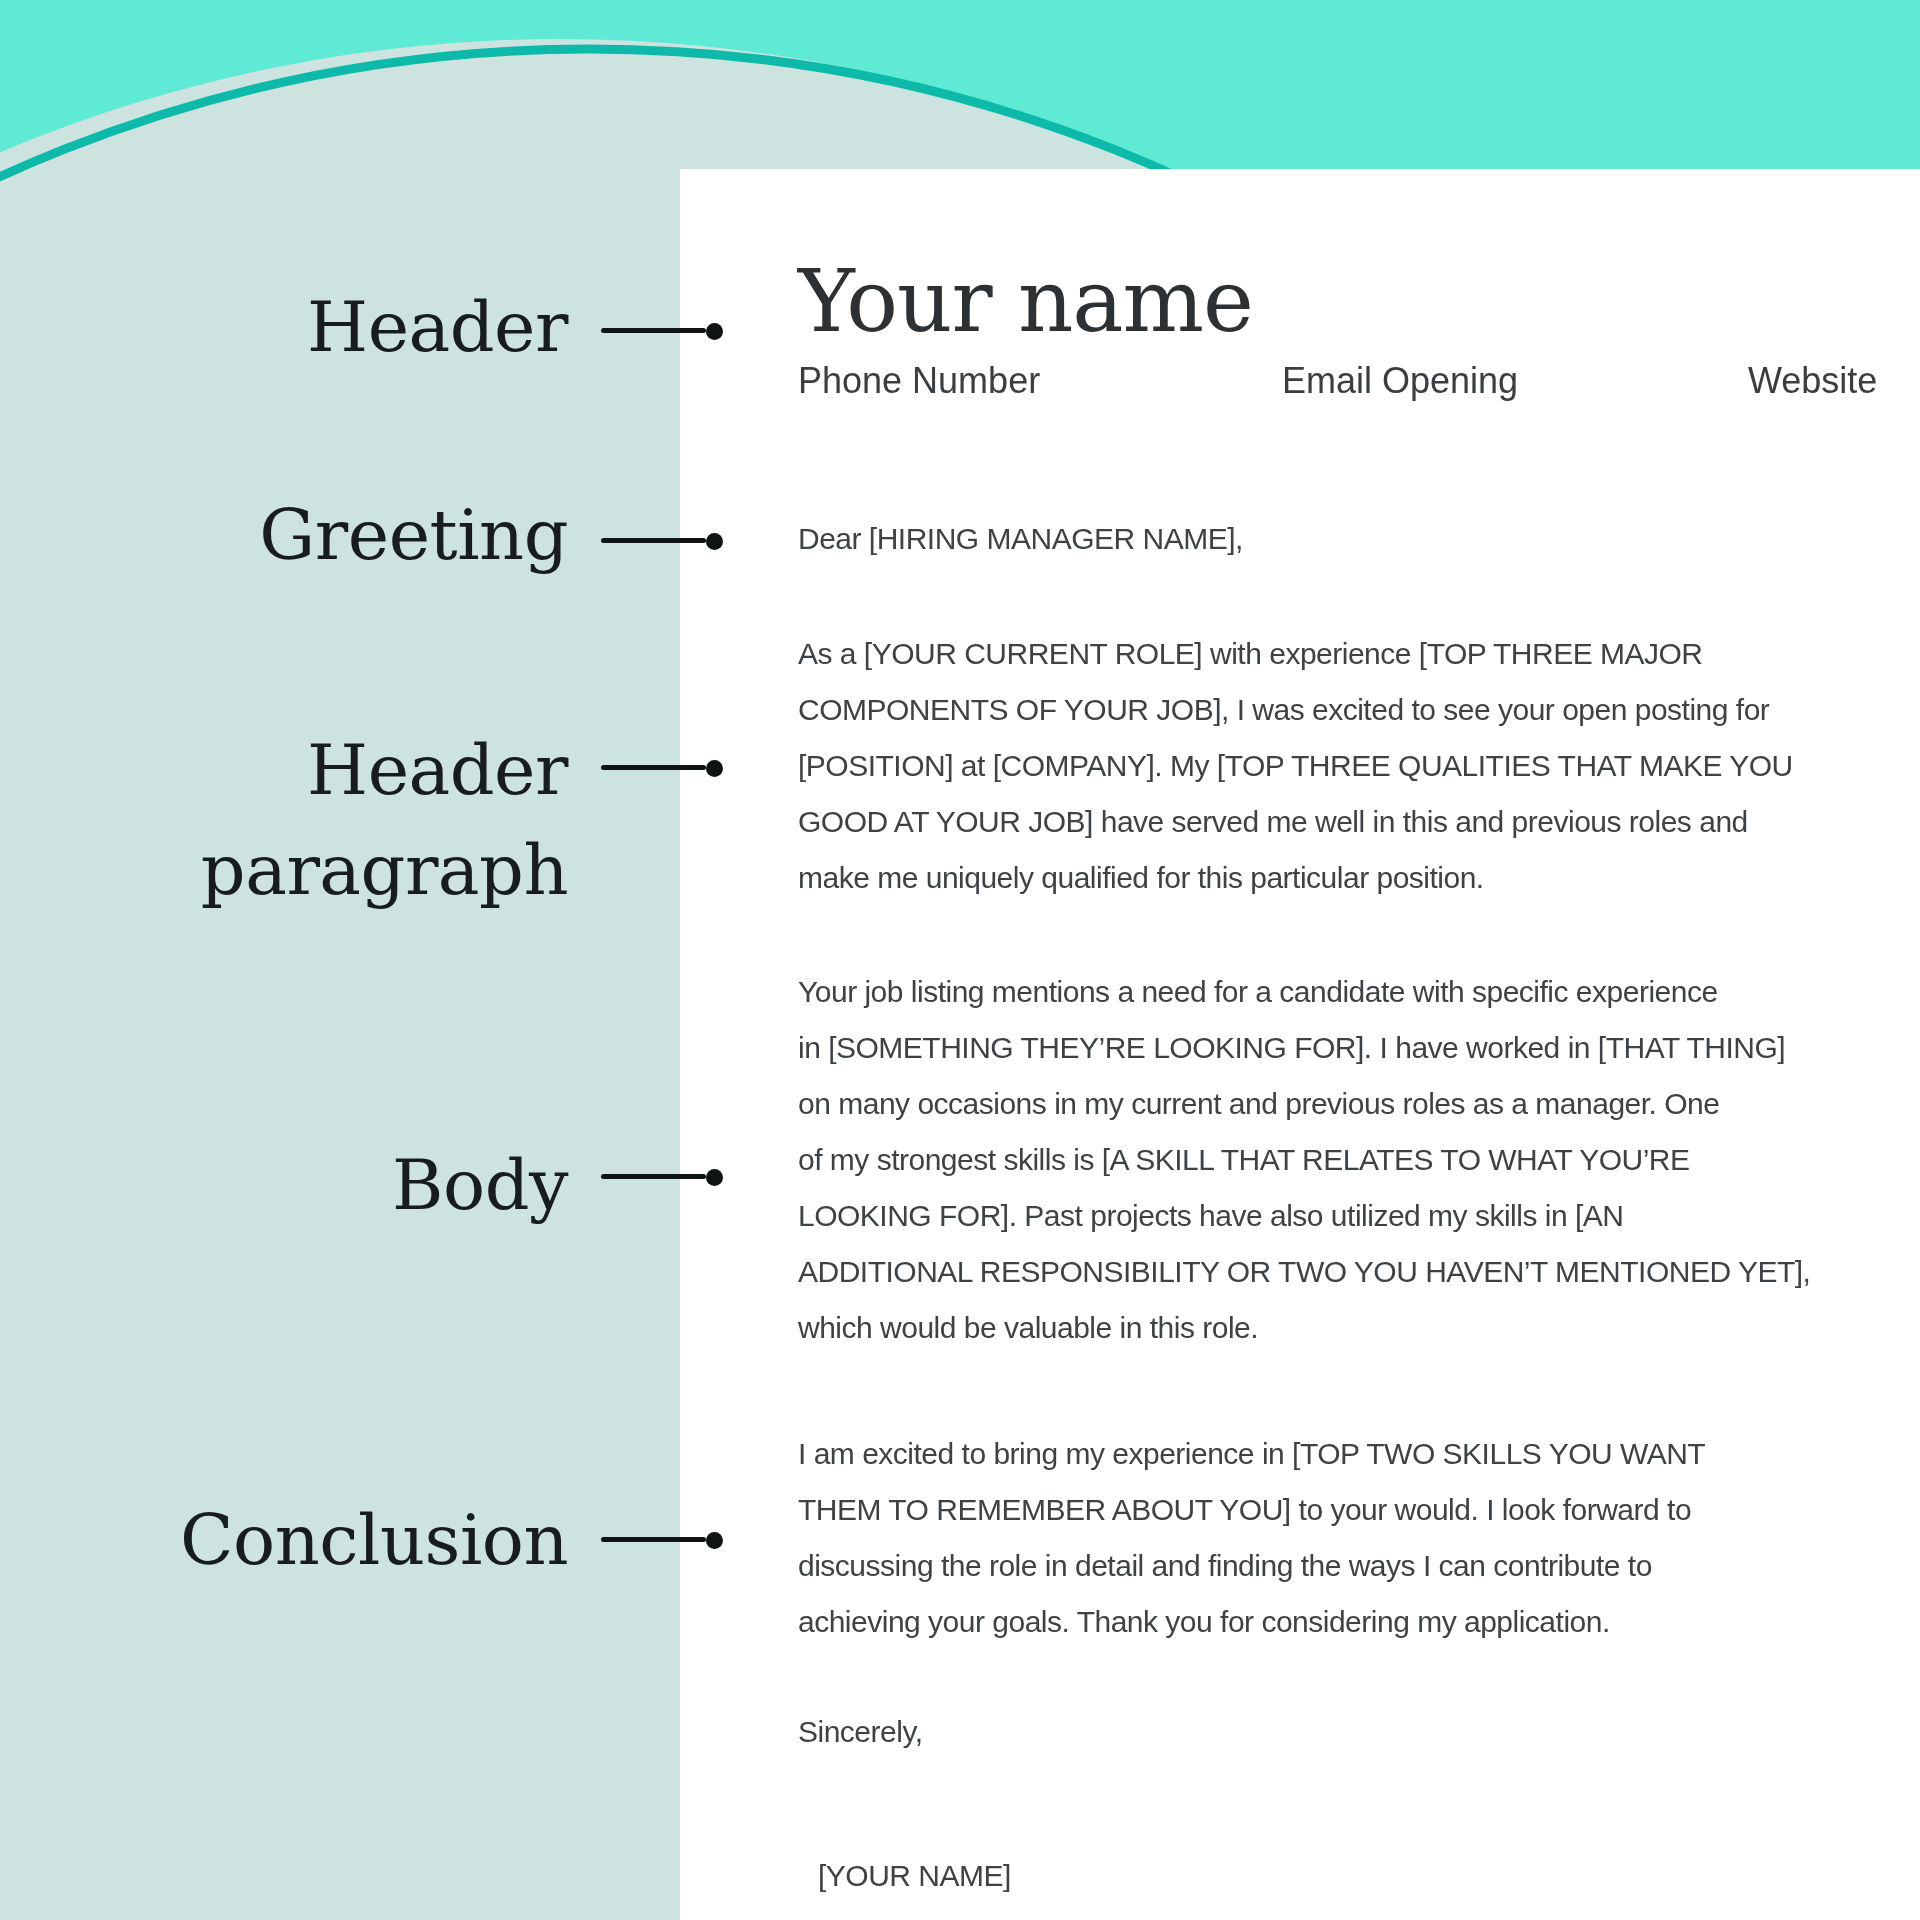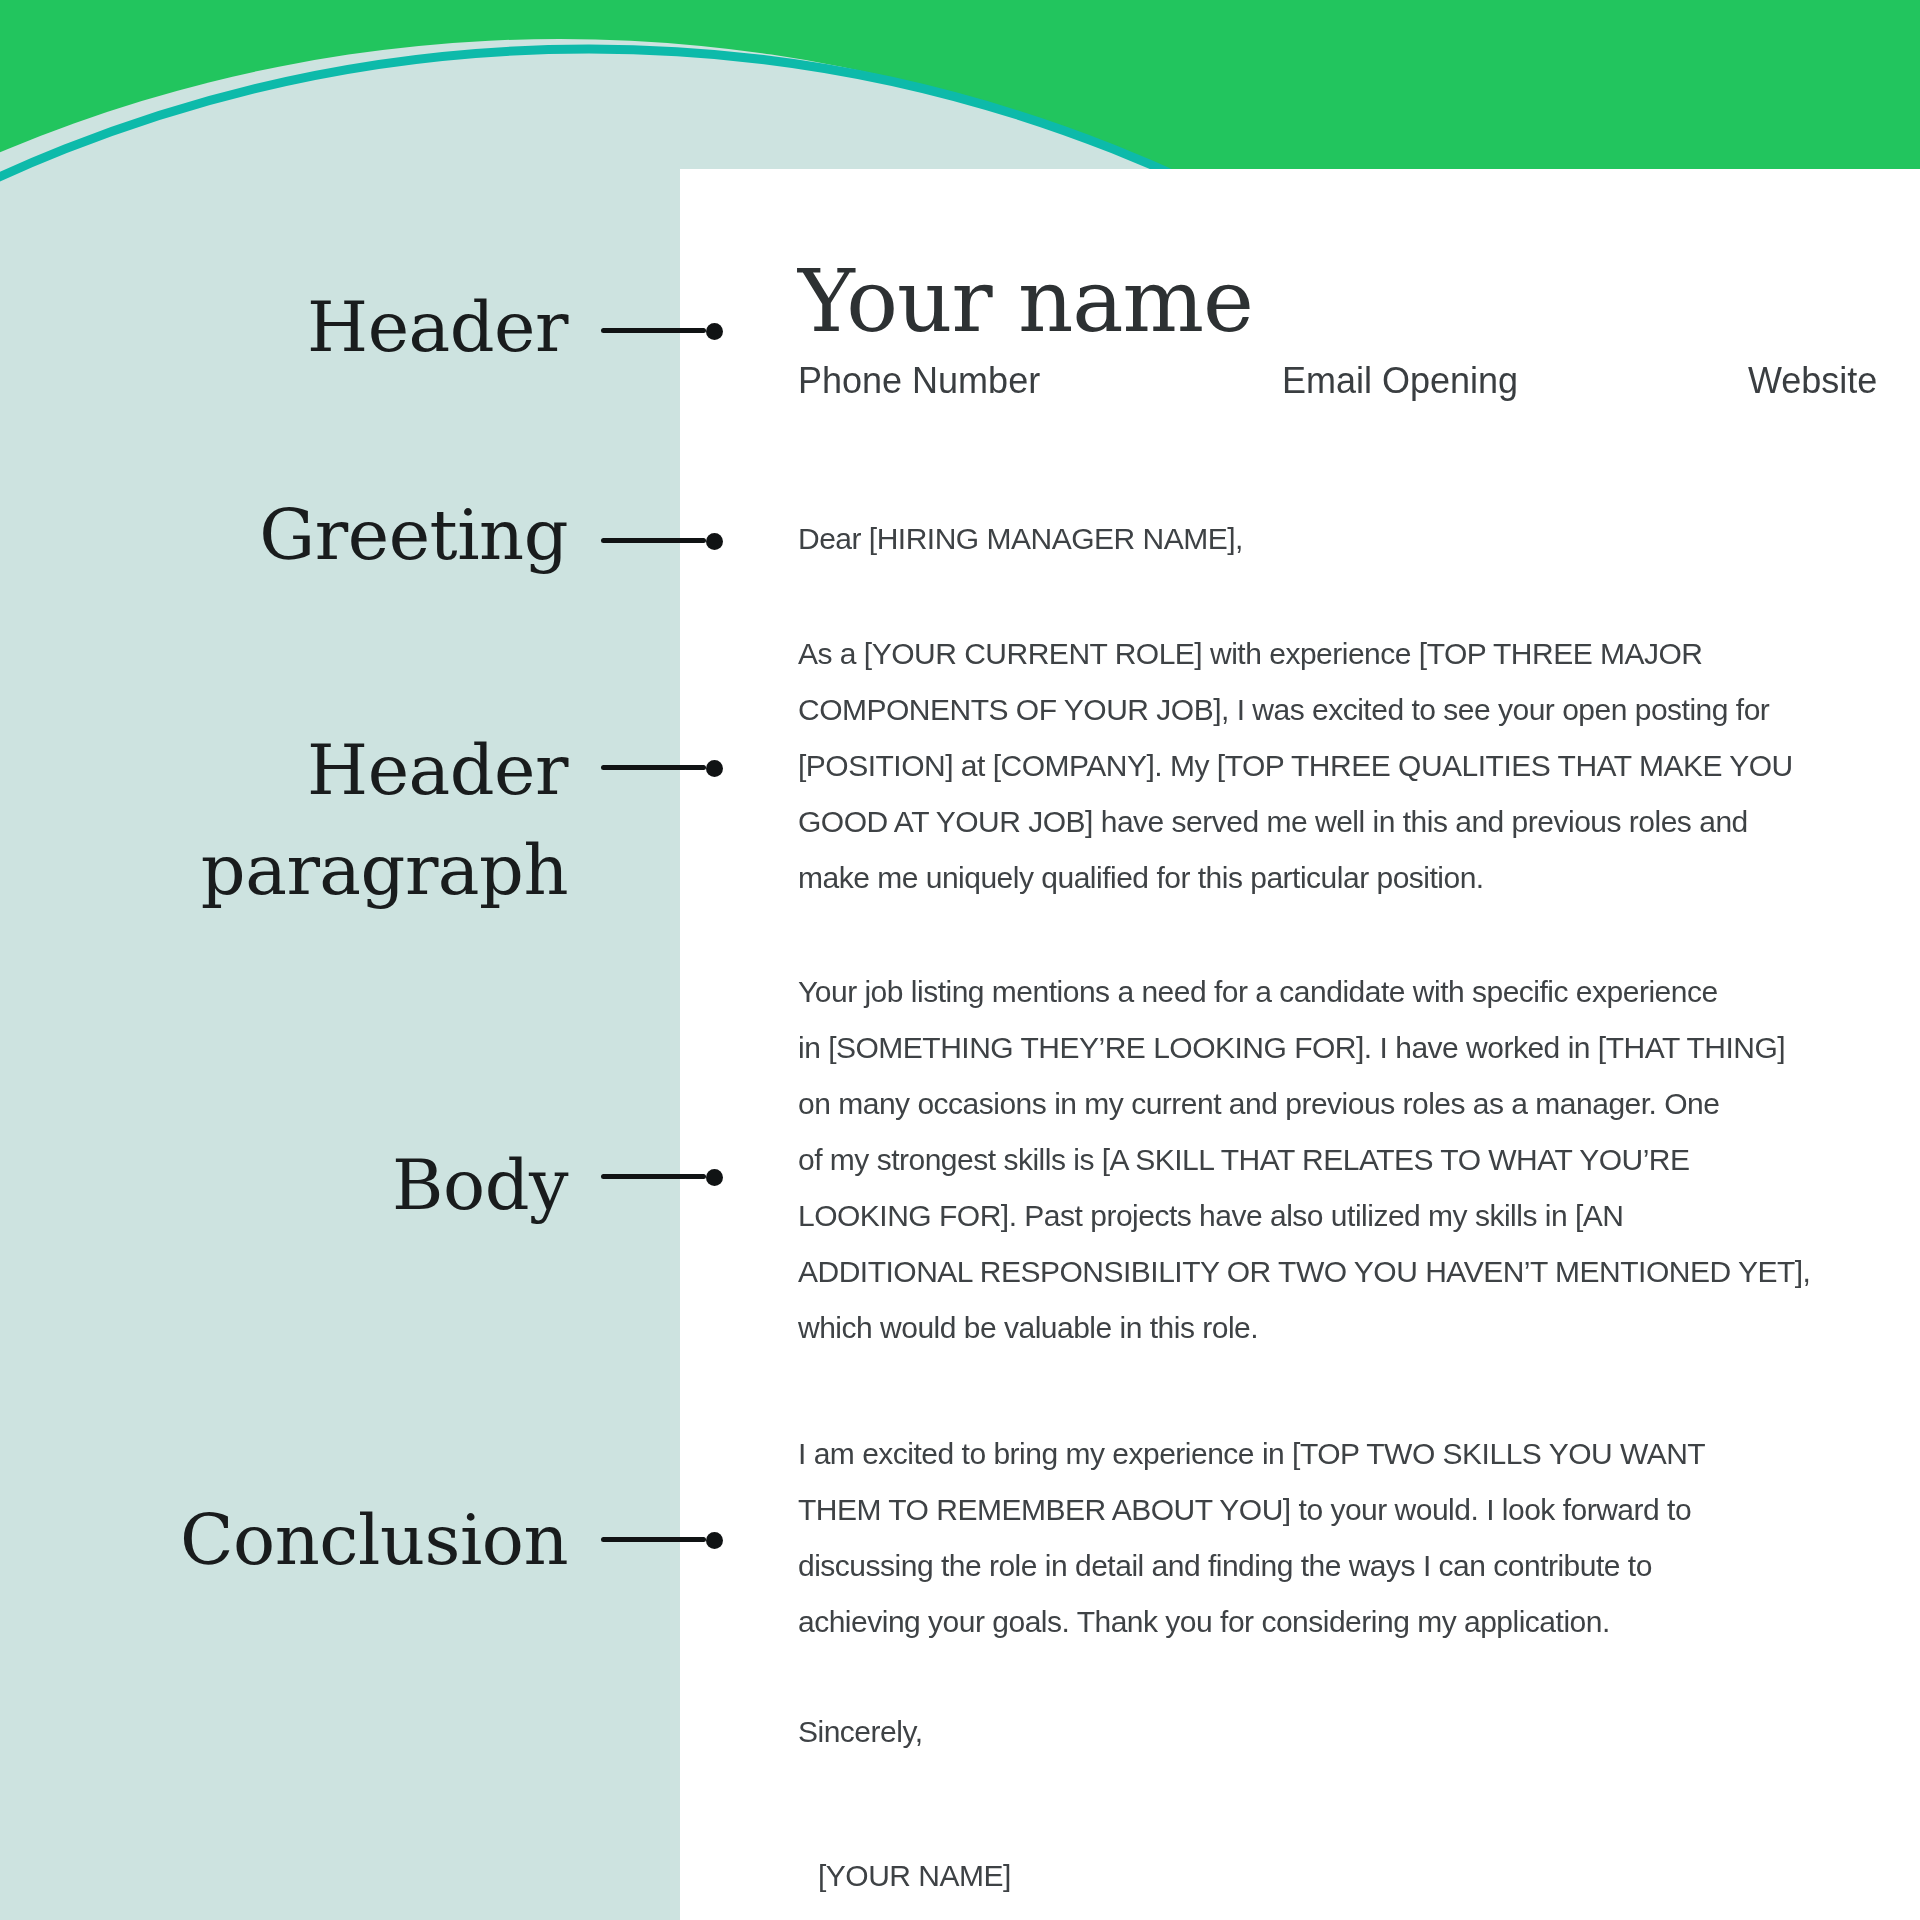--- a/index.html
+++ b/index.html
@@ -2,21 +2,21 @@
 <html><head>
 <meta charset="utf-8">
 <style>
   html, body { margin: 0; padding: 0; }
   body { width: 1920px; height: 1920px; overflow: hidden; }
 
   .stage {
     position: relative;
     width: 1920px;
     height: 1920px;
-    background: #22c55e;
+    background: #5eead4;
     overflow: hidden;
     font-family: "Liberation Sans", sans-serif;
   }
 
   .decor {
     position: absolute;
     left: 0; top: 0;
   }
 
   .letter-card {

